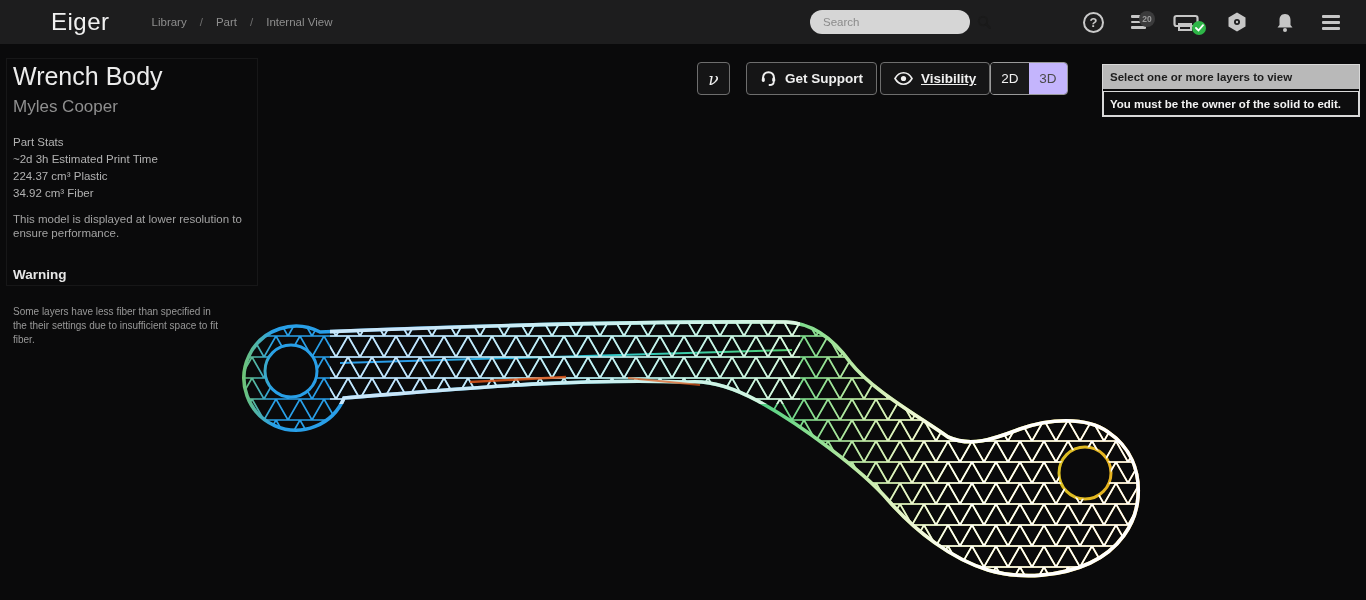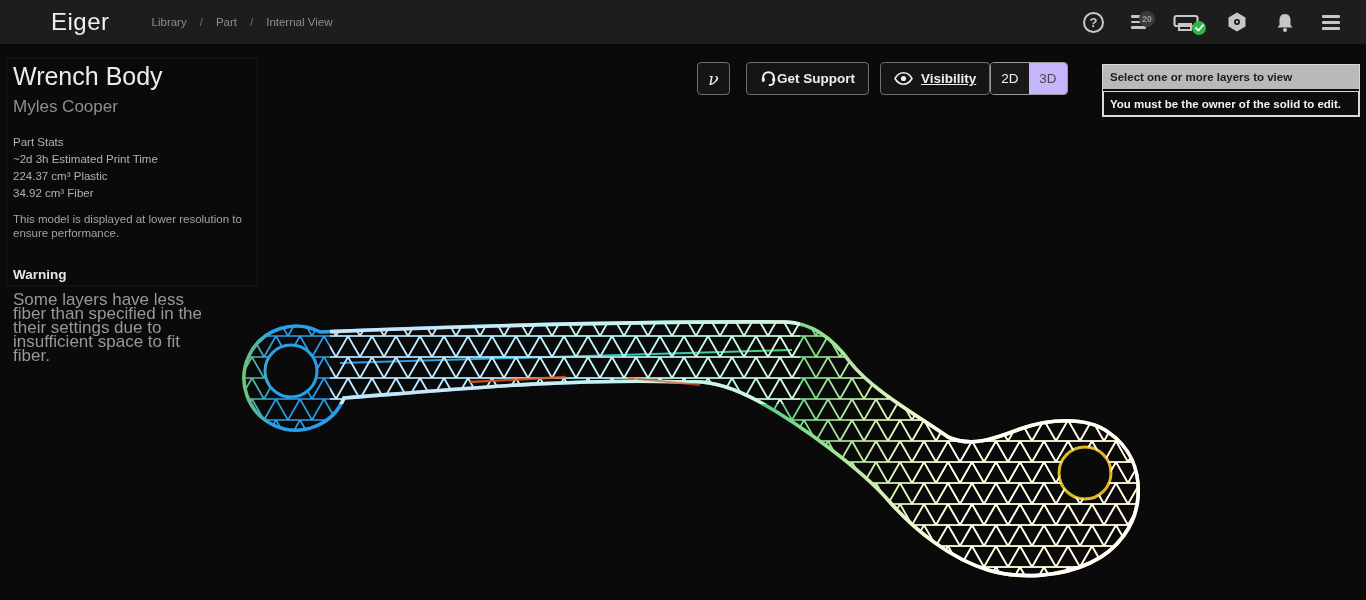--- a/index.html
+++ b/index.html
@@ -39,28 +39,28 @@
   
   .part-panel { position:absolute; left:13px; top:62px; width:250px; color:#b5b5b5; }
   .panel-frame { position:absolute; left:6px; top:58px; width:252px; height:228px;
                  border:1px solid rgba(255,255,255,0.055); pointer-events:none; }
   .part-title { font-size:25px; color:#ececec; font-weight:400; }
   .part-owner { font-size:17px; color:#8f8f8f; margin-top:6px; }
   .stats-heading { font-size:11.5px; color:#b2b2b2; margin-top:19px; }
   .stat-line { font-size:11.5px; color:#b2b2b2; margin-top:5px; }
   .res-note { font-size:11.5px; color:#a3a3a3; margin-top:13px; line-height:14px; width:240px; }
   .warn-heading { font-size:13.5px; color:#e6e6e6; font-weight:bold; margin-top:27px; }
-  .warn-text { font-size:17px; color:#989898; margin-top:11px; line-height:14px; width:205px; }
+  .warn-text { font-size:10px; color:#989898; margin-top:23px; line-height:14px; width:205px; }
 
   
   .tbtn { position:absolute; top:62px; height:33px; background:#151516;
           border:1.5px solid #6e6e6e; border-radius:4px; color:#efefef;
           display:flex; align-items:center; justify-content:center; cursor:pointer; }
   .nu-btn { left:697px; width:33px; font-family:"DejaVu Serif", serif; font-style:italic; font-size:17px; }
-  .support-btn { left:746px; padding:0 13px; gap:0; font-size:13.5px; font-weight:bold; }
+  .support-btn { left:746px; padding:0 13px; gap:8px; font-size:13.5px; font-weight:bold; }
   .visibility-btn { left:880px; padding:0 13px; gap:8px; font-size:13.5px; font-weight:bold;text-decoration:underline; }
   .view-toggle { position:absolute; left:990px; top:62px; height:33px; display:flex;
                  border:1px solid #9a9a9a; border-radius:4px; overflow:hidden; }
   .seg { width:38px; display:flex; align-items:center; justify-content:center;
          font-size:13.5px; font-weight:normal; cursor:pointer; }
   .seg-2d { background:#19191a; color:#f2f2f2; }
   .seg-3d { background:#c4b5fd; color:#4a4a4a; }
 
   
   .layers-panel { position:absolute; left:1102px; top:64px; width:258px;
@@ -81,20 +81,29 @@
   <div class="navbar">
     <div class="logo">Eiger</div>
     <div class="breadcrumb">
       <span class="crumb">Library</span>
       <span class="sep">/</span>
       <span class="crumb">Part</span>
       <span class="sep">/</span>
       <span class="crumb">Internal View</span>
     </div>
 
+    <div class="search-pill">
+      <input type="text" placeholder="Search" style="">
+      <span class="search-icon">
+        <svg width="14" height="14" viewBox="0 0 14 14">
+          <circle cx="6" cy="6" r="4.2" fill="none" stroke="#1a1a1a" stroke-width="2"></circle>
+          <line x1="9.2" y1="9.2" x2="13" y2="13" stroke="#1a1a1a" stroke-width="2.4" stroke-linecap="round"></line>
+        </svg>
+      </span>
+    </div>
 
     <div class="nav-icons">
       <div class="nav-icon">
         <span class="help-circle">
             <span>?</span>
           </span>
       </div>
       <div class="nav-icon">
         <span class="bars queue-bars">
             <i></i>

